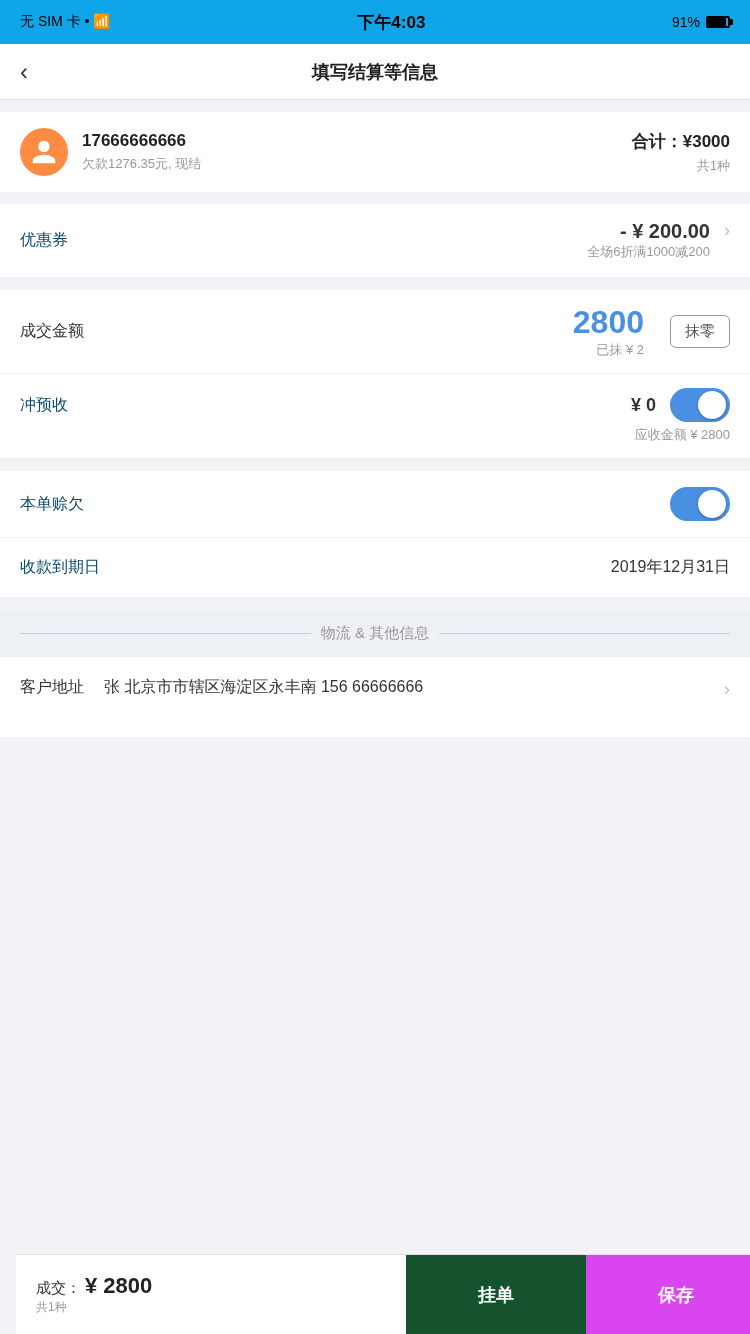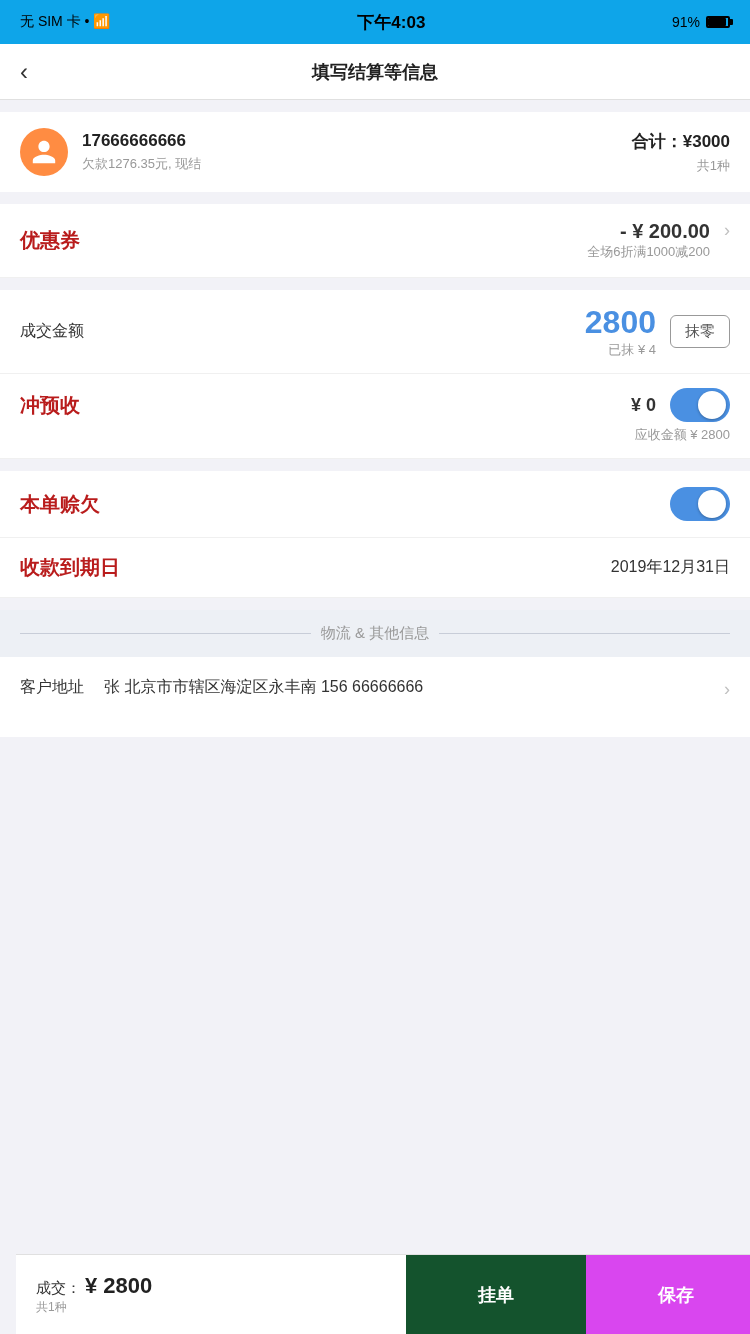--- a/index.html
+++ b/index.html
@@ -90,24 +90,23 @@
     .list-row {
       background: #fff;
       padding: 16px 20px;
       display: flex;
       align-items: center;
       justify-content: space-between;
       border-bottom: 1px solid #f0f0f0;
       min-height: 60px;
     }
     .row-label {
-      font-size: 20px;
-      color: #b91c1c;
+      font-size: 16px;
+      color: #0c4a6e;
       flex-shrink: 0;
-      font-weight: bold;
     }
     .row-right {
       display: flex;
       align-items: flex-start;
       gap: 10px;
     }
     .row-value { font-size: 16px; color: #333; }
     .row-value-blue { font-size: 32px; font-weight: 600; color: #4a90e2; }
     .row-sub { font-size: 13px; color: #999; text-align: right; }
     .row-sub-right {
@@ -126,20 +125,21 @@
 
     
     .round-zero-btn {
       border: 1px solid #999;
       border-radius: 6px;
       padding: 6px 14px;
       font-size: 15px;
       color: #555;
       background: #fff;
       cursor: pointer;
+      margin-left: 12px;
     }
 
     
     .toggle {
       width: 60px;
       height: 34px;
       border-radius: 17px;
       background: #4a90e2;
       position: relative;
       cursor: pointer;
@@ -316,21 +316,21 @@
   </div>
 </div>
 
 <div class="section-divider"></div>
 
 <div class="deal-row">
   <span class="deal-label">成交金额</span>
   <div class="deal-right">
     <div class="deal-amount-col">
       <span class="row-value-blue">2800</span>
-      <span class="row-sub">已抹  ¥ 4</span>
+      <span class="row-sub">已抹  ¥ 2</span>
     </div>
     <button class="round-zero-btn">抹零</button>
   </div>
 </div>
 
 <div class="chong-row">
   <div class="chong-top">
     <span class="row-label">冲预收</span>
     <div class="chong-right">
       <div class="deal-amount-col">

